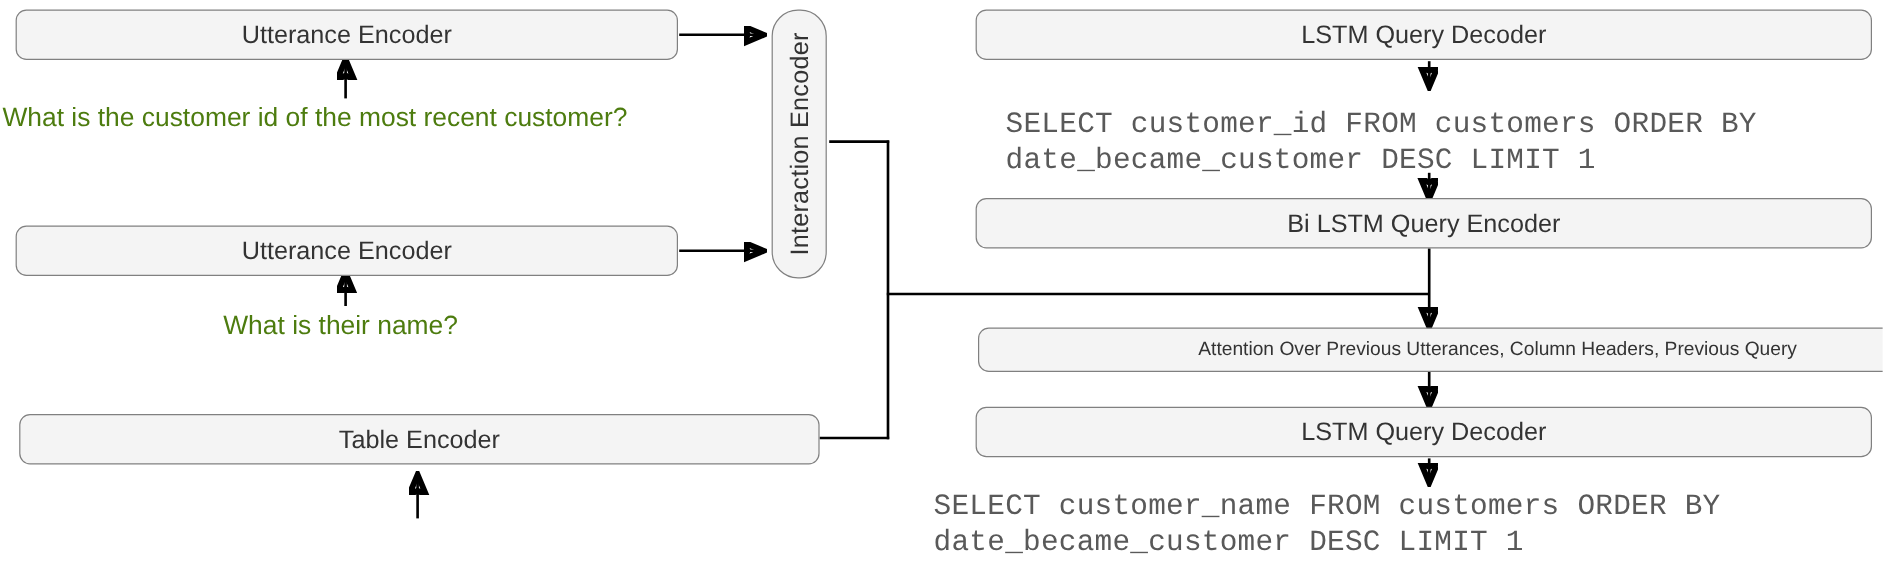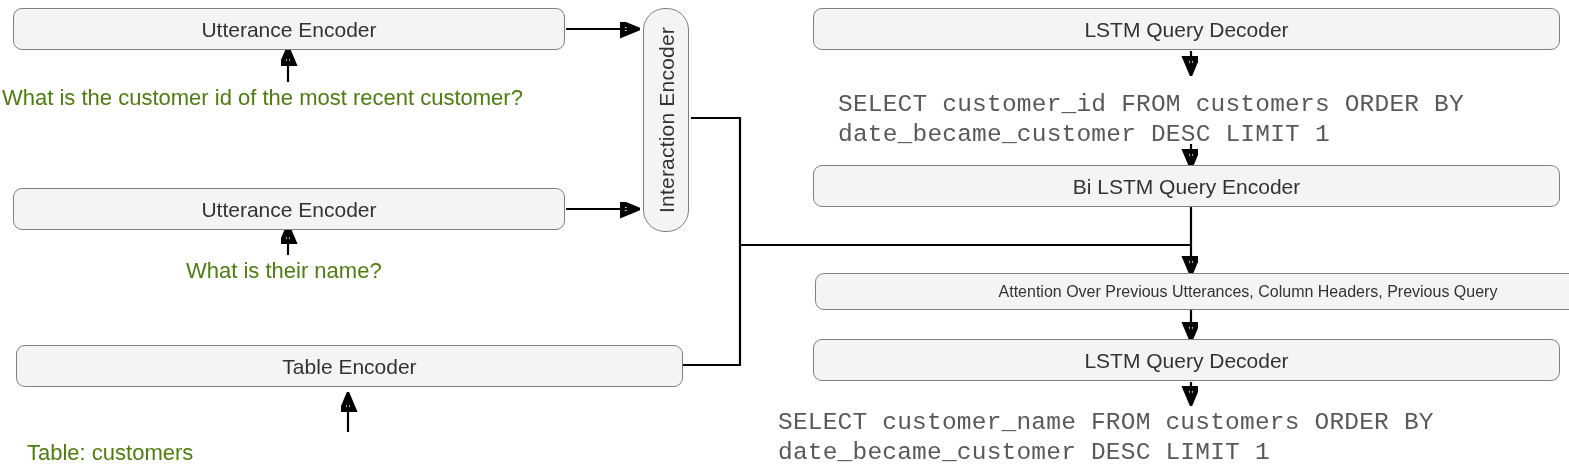--- a/index.html
+++ b/index.html
@@ -138,21 +138,20 @@
   <div class="node" style="left:13px; top:188px; width:552px; height:42px;">
     <span>Utterance Encoder</span>
   </div>
 
   <div class="plain-text" style="left:186px; top:260px;">What is their name?</div>
 
   <div class="node" style="left:16px; top:345px; width:667px; height:42px;">
     <span>Table Encoder</span>
   </div>
 
-  <div class="plain-text" style="left:27px; top:442px;">Table: customers</div>
 
 
 
   <div class="node vertical" style="left:643px; top:8px; width:46px; height:224px;">
     <span class="vlabel">Interaction Encoder</span>
   </div>
 
   <div class="node" style="left:813px; top:8px; width:747px; height:42px;">
     <span>LSTM Query Decoder</span>
   </div>

